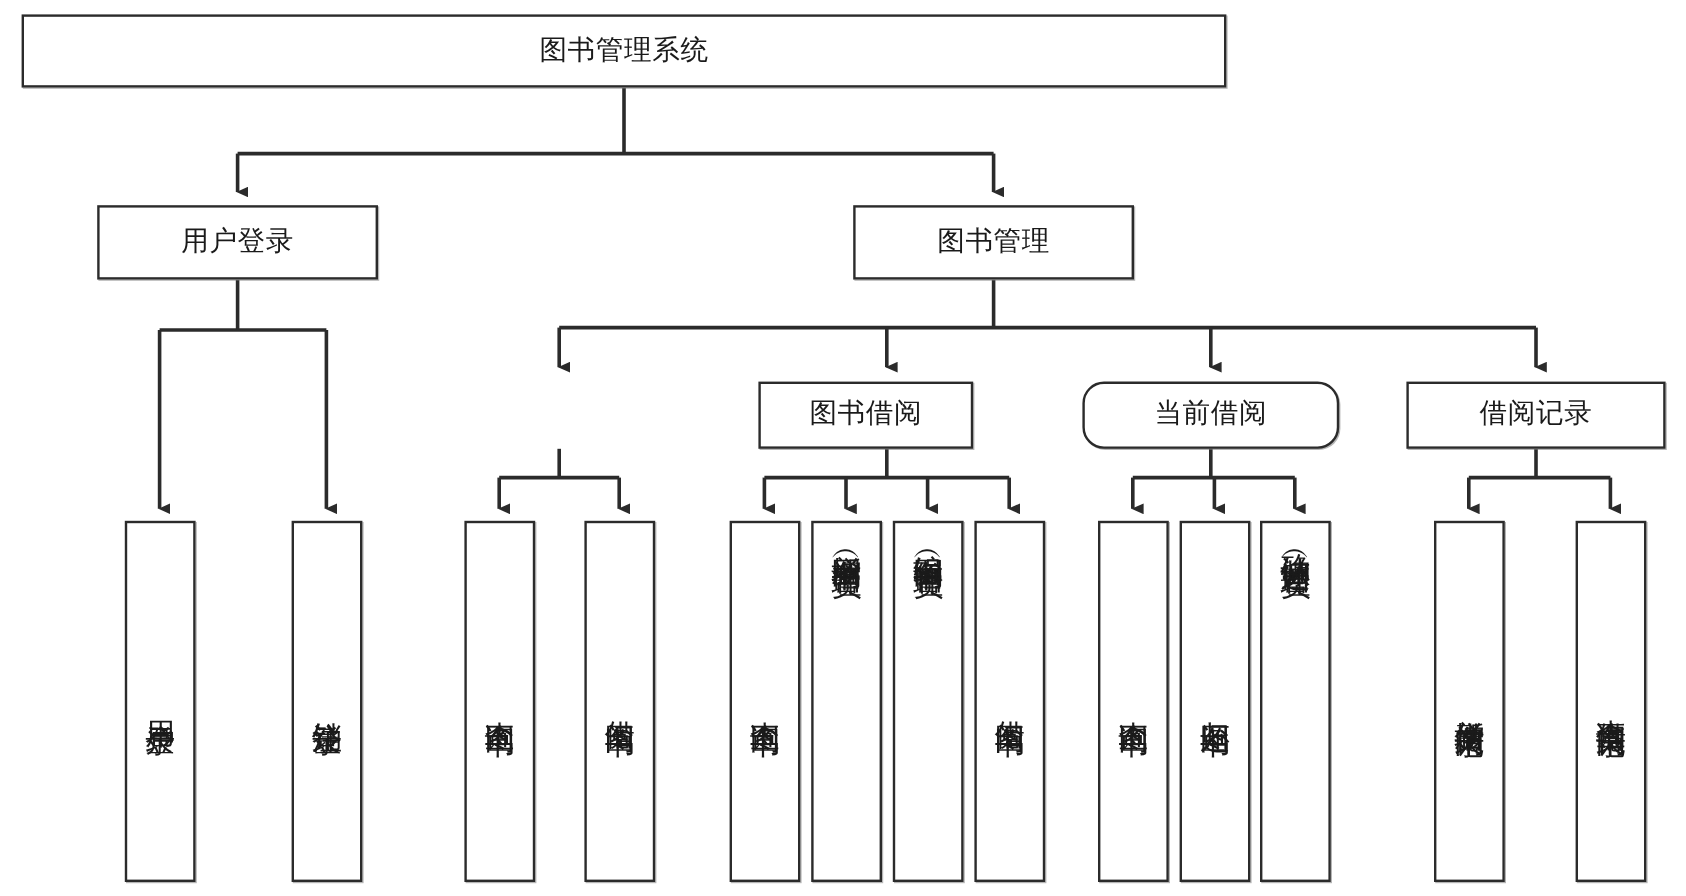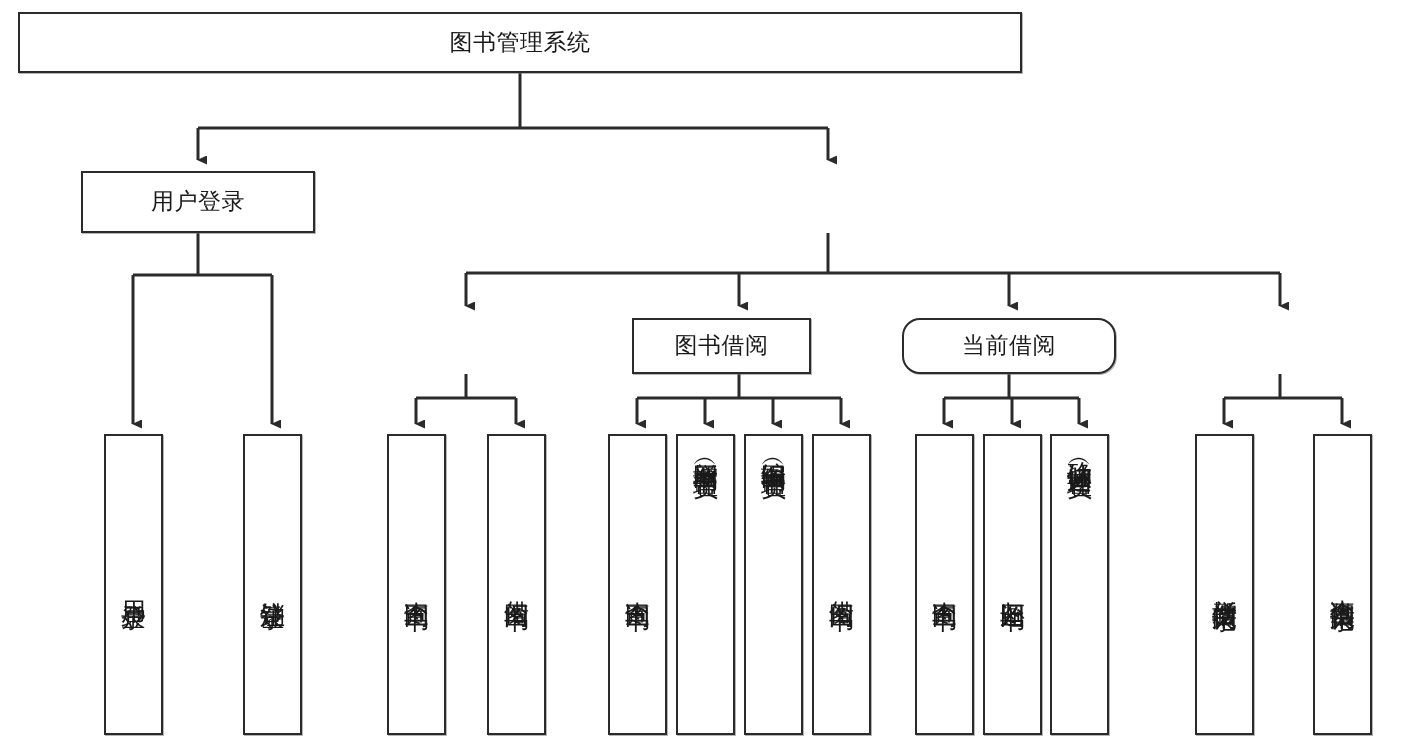--- a/index.html
+++ b/index.html
@@ -138,27 +138,33 @@
     </g>
   </svg>
 
   <div class="node h root" style="left:18px; top:12px; width:1004px; height:61px;">
     <span class="label">图书管理系统</span>
   </div>
 
   <div class="node h" style="left:81px; top:171px; width:234px; height:62px;">
     <span class="label">用户登录</span>
   </div>
+  <div class="node h" style="left:711px; top:171px; width:234px; height:62px;">
+    <span class="label">图书管理</span>
+  </div>
 
   <div class="node h" style="left:632px; top:318px; width:179px; height:56px;">
     <span class="label">图书借阅</span>
   </div>
   <div class="node h" style="left:902px; top:318px; width:214px; height:56px;border-radius:18px;">
     <span class="label">当前借阅</span>
   </div>
+  <div class="node h" style="left:1172px; top:318px; width:216px; height:56px;">
+    <span class="label">借阅记录</span>
+  </div>
 
   <div class="node v centered" style="left:104px; top:434px; width:59px; height:301px;">
     <span class="label">用户登录</span>
   </div>
   <div class="node v centered" style="left:243px; top:434px; width:59px; height:301px;">
     <span class="label">注销登录</span>
   </div>
 
   <div class="node v centered" style="left:387px; top:434px; width:59px; height:301px;">
     <span class="label">查询图书</span>

